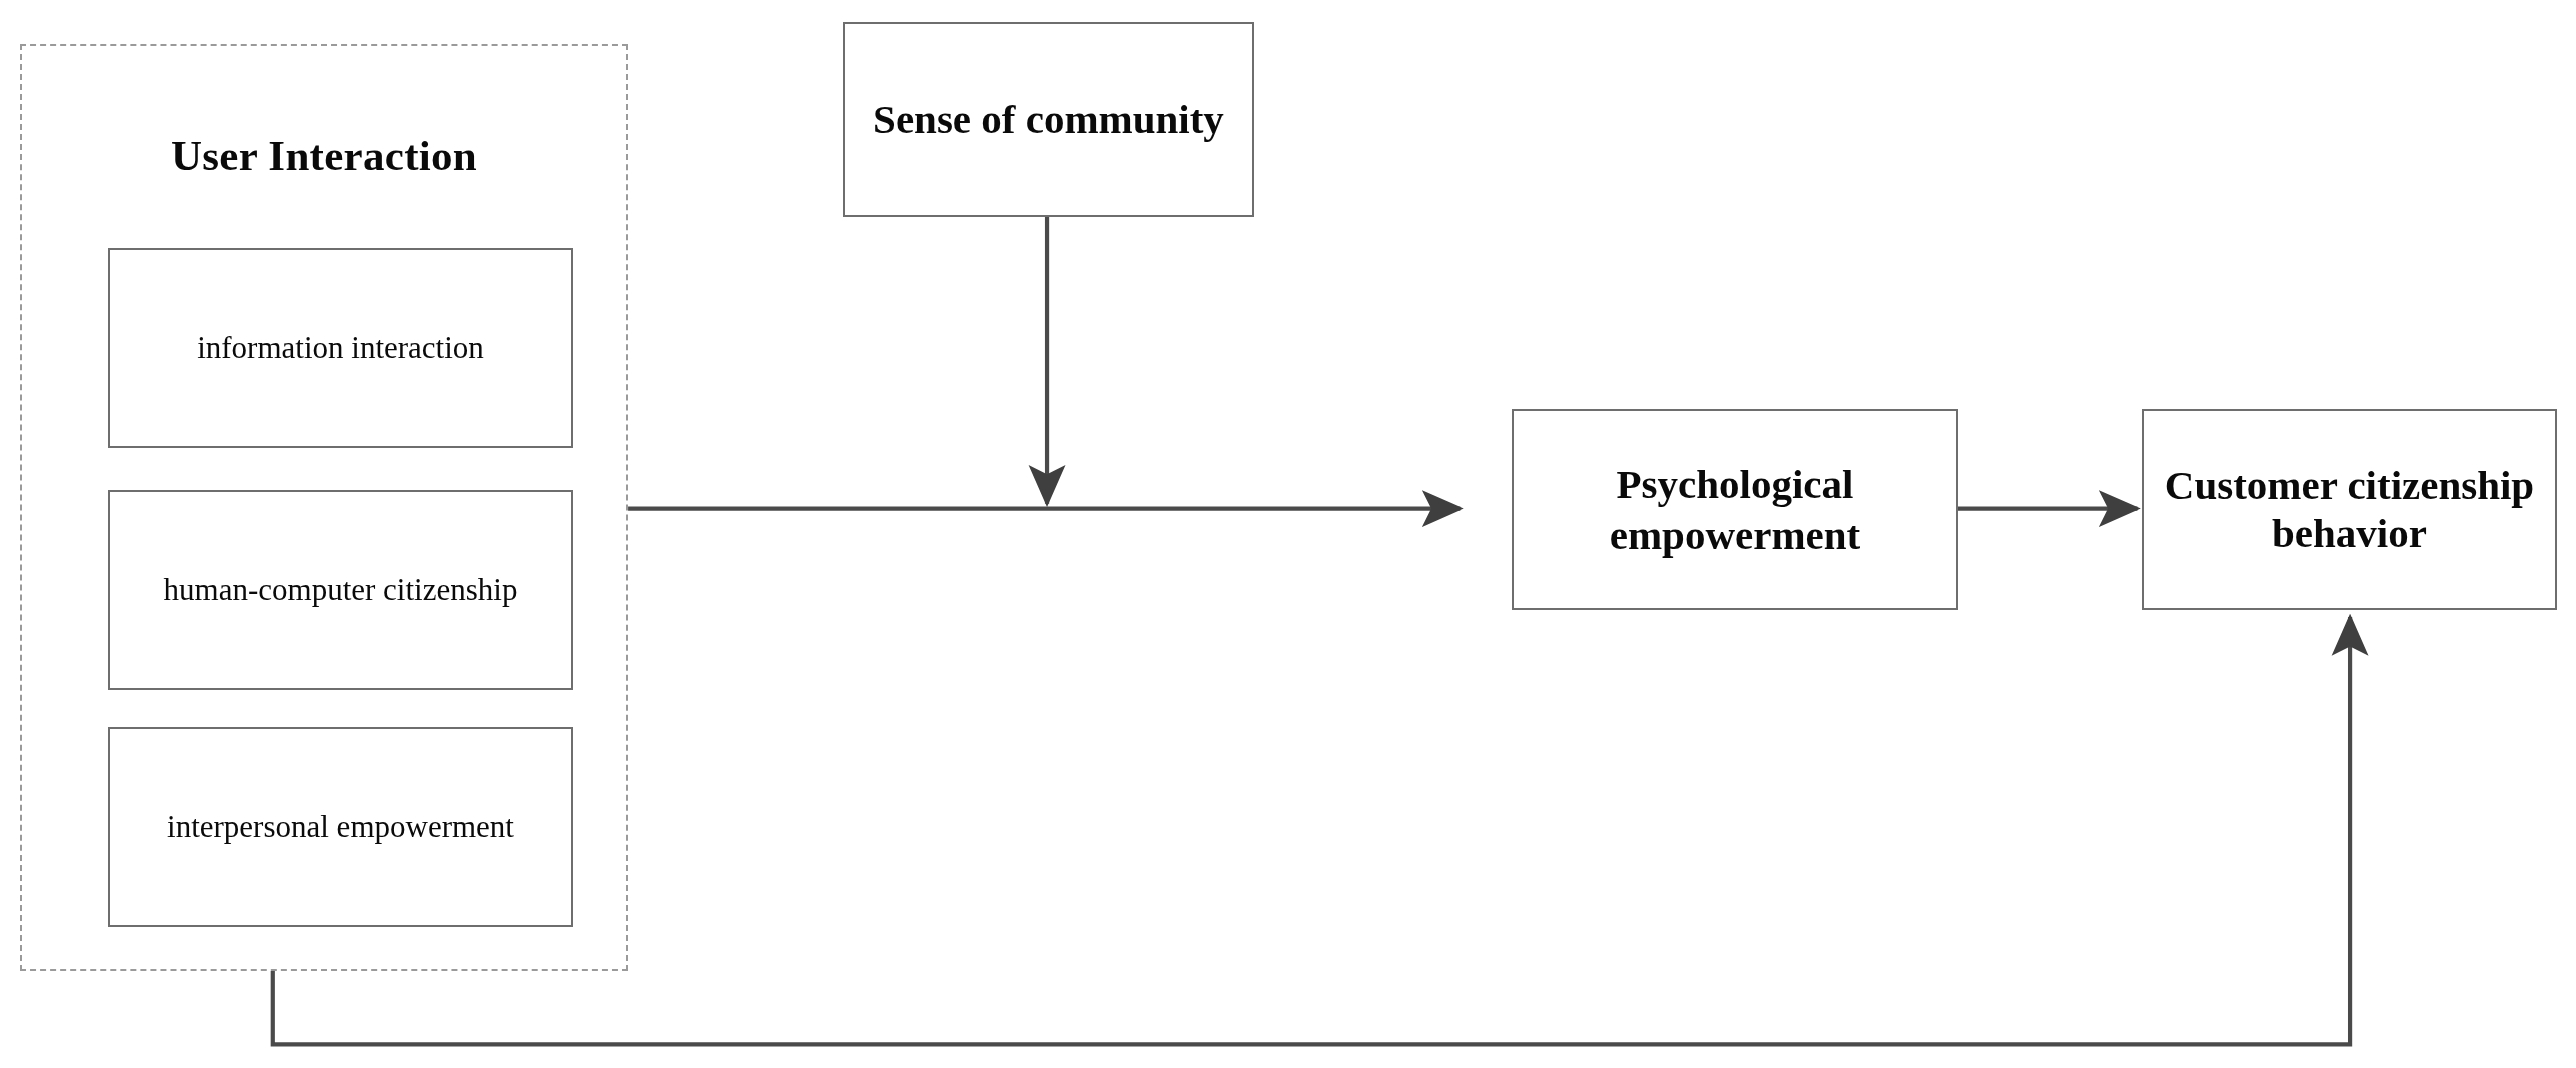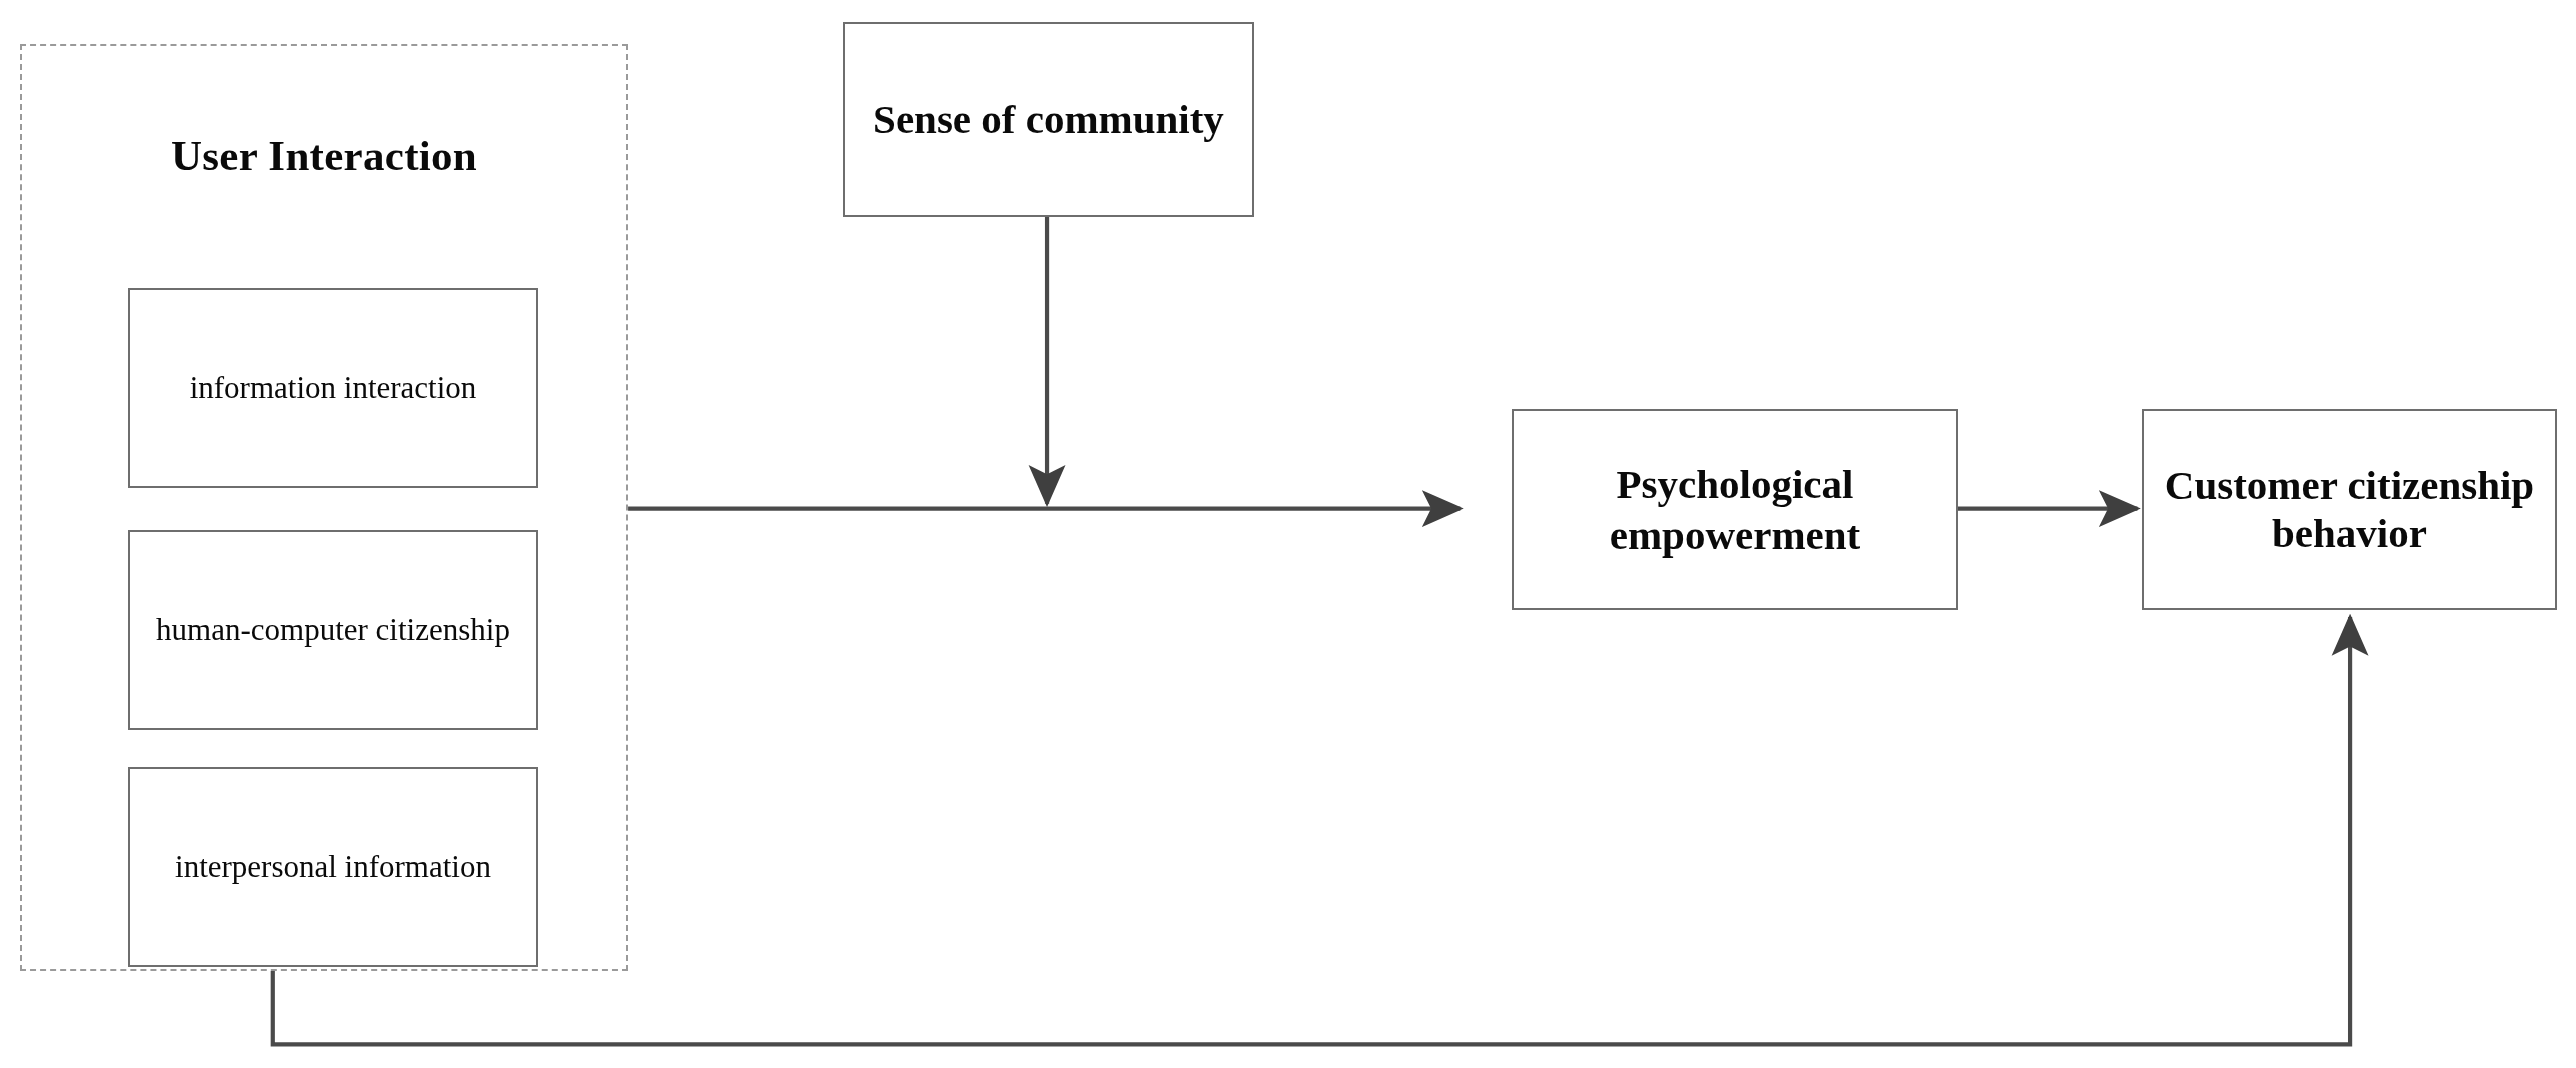--- a/index.html
+++ b/index.html
@@ -57,26 +57,25 @@
     top: 131px;
     width: 608px;
     text-align: center;
     font-size: 43px;
     font-weight: 700;
     color: #0a0a0a;
     letter-spacing: 0.3px;
   }
   
   .sub-node {
-    left: 128px;
-    width: 410px;
+    left: 108px;
+    width: 465px;
     font-size: 31px;
     font-weight: 400;
     line-height: 1.28;
-    margin-top: 40px;
   }
   #node-information-interaction { top: 248px; height: 200px; }
   #node-human-computer-interaction { top: 490px; height: 200px; }
   #node-interpersonal-interaction { top: 727px; height: 200px; }
 
   #node-sense-of-community {
     left: 843px;
     top: 22px;
     width: 411px;
     height: 195px;
@@ -145,21 +144,21 @@
 
   <div class="node sub-node" id="node-information-interaction">
     <span class="node-inner">information interaction</span>
   </div>
 
   <div class="node sub-node" id="node-human-computer-interaction">
     <span class="node-inner">human-computer citizenship</span>
   </div>
 
   <div class="node sub-node" id="node-interpersonal-interaction">
-    <span class="node-inner">interpersonal information</span>
+    <span class="node-inner">interpersonal empowerment</span>
   </div>
 
   <div class="node" id="node-sense-of-community">
     <span class="node-inner">Sense of community</span>
   </div>
 
   <div class="node" id="node-psychological-empowerment">
     <span class="node-inner">Psychological empowerment</span>
   </div>
 

